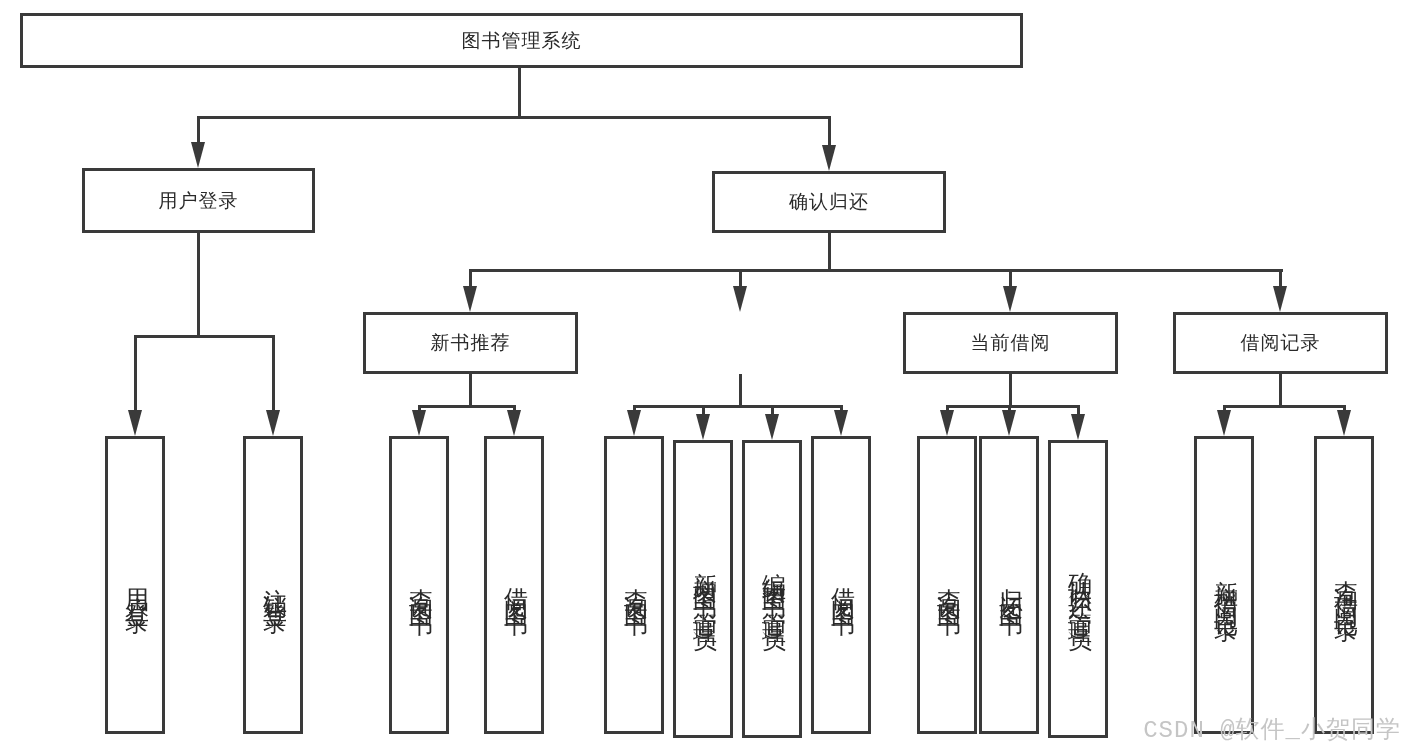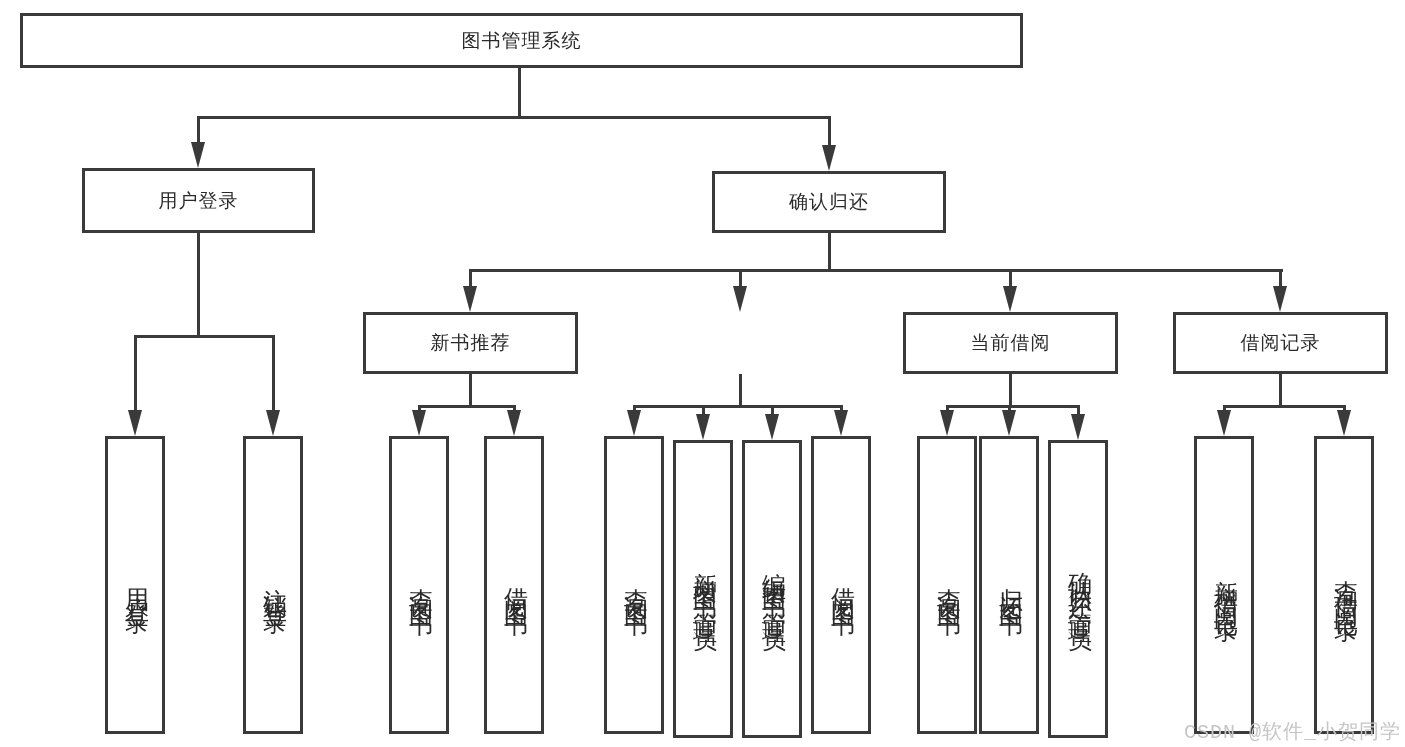--- a/index.html
+++ b/index.html
@@ -40,21 +40,21 @@
     position: absolute;
     width: 0; height: 0;
     border-left: 7px solid transparent;
     border-right: 7px solid transparent;
     border-top: 26px solid var(--line);
   }
   .watermark {
     position: absolute;
     right: 4px;
     bottom: 2px;
-    font-size: 20px;
+    font-size: 24px;
     letter-spacing: 1px;
     color: var(--wm);
     white-space: nowrap;
   }
 </style>
 </head>
 <body>
 
 <div id="canvas">
 

